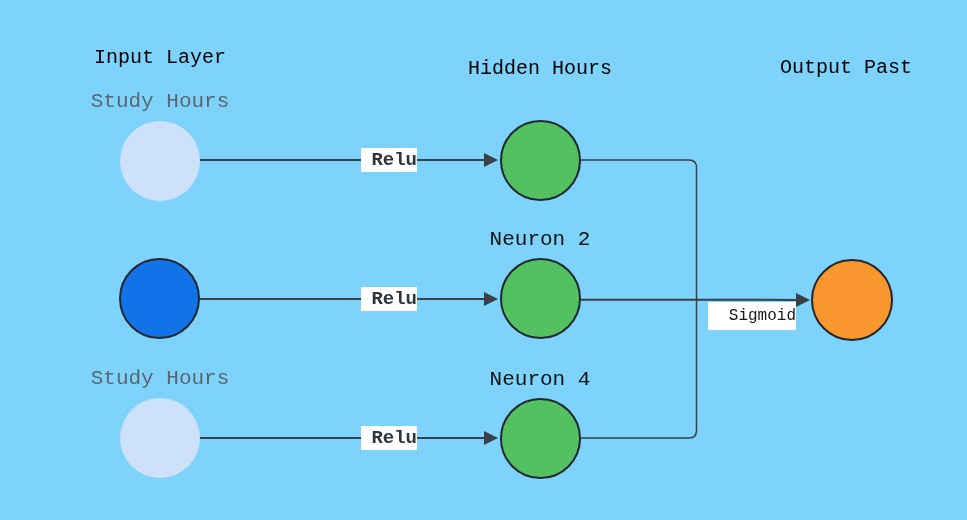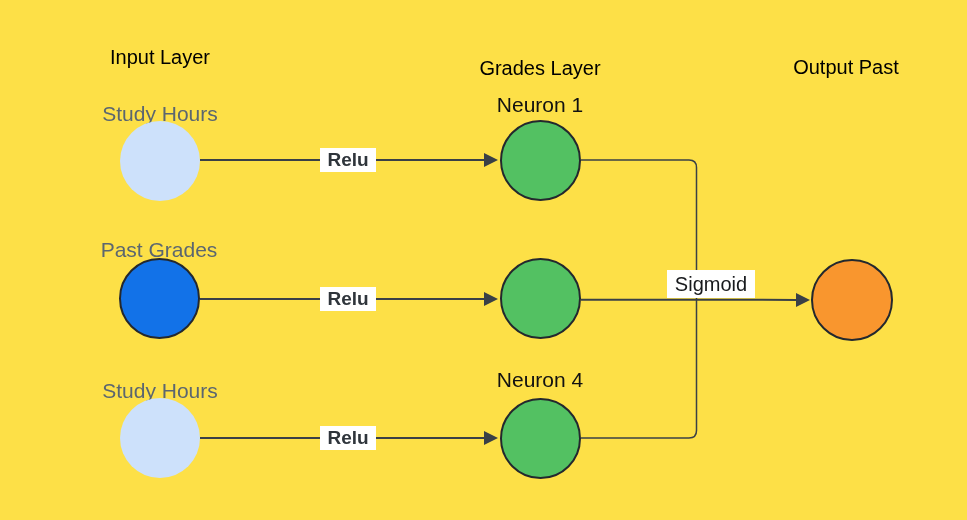--- a/index.html
+++ b/index.html
@@ -3,22 +3,23 @@
 <meta charset="utf-8">
 <style>
   * { margin: 0; padding: 0; box-sizing: border-box; }
   html, body { background: #ffffff; }
   body { font-family: "Liberation Sans", sans-serif; }
 
   .canvas {
     position: relative;
     width: 967px;
     height: 520px;
-    background: #fde047;
+    background: #7dd3fc;
     overflow: hidden;
+    font-family: Liberation Mono, monospace;
   }
 
   .edges-svg {
     position: absolute;
     left: 0; top: 0;
     width: 967px; height: 520px;
     z-index: 1;
   }
 
   .layer-title {
@@ -35,21 +36,21 @@
   .title-output { left: 736px; top: 56px; }
 
   .node-label {
     position: absolute;
     width: 220px;
     text-align: center;
     font-size: 21px;
     z-index: 2;
     white-space: nowrap;
   }
-  .input-label { color: #5b6670; margin-top: 12px; }
+  .input-label { color: #5b6670; }
   .hidden-label { color: #111111; }
   .lbl-input-1 { left: 50px; top: 90px; }
   .lbl-input-2 { left: 49px; top: 226px; }
   .lbl-input-3 { left: 50px; top: 367px; }
   .lbl-hidden-1 { left: 430px; top: 93px; }
   .lbl-hidden-2 { left: 430px; top: 228px; }
   .lbl-hidden-3 { left: 430px; top: 368px; }
 
   .node {
     position: absolute;
@@ -61,38 +62,39 @@
   .node-input-2 { left: 119px; top: 258px; width: 81px; height: 81px; }
   .node-input-3 { left: 120px; top: 398px; width: 80px; height: 80px; }
   .node-hidden-1 { left: 500px; top: 120px; width: 81px; height: 81px; }
   .node-hidden-2 { left: 500px; top: 258px; width: 81px; height: 81px; }
   .node-hidden-3 { left: 500px; top: 398px; width: 81px; height: 81px; }
   .node-output   { left: 811px; top: 259px; width: 82px; height: 82px; }
 
   .edge-label {
     position: absolute;
     background: #ffffff;
-    text-align: center;
+    text-align: right;
     z-index: 3;
     white-space: nowrap;
+    margin-left: 41px;
   }
   .relu-label {
     width: 56px;
     font-size: 19px;
     font-weight: bold;
     color: #2f353b;
     line-height: 24px;
   }
   .relu-1 { left: 320px; top: 148px; }
   .relu-2 { left: 320px; top: 287px; }
   .relu-3 { left: 320px; top: 426px; }
   .sigmoid-label {
-    left: 667px; top: 270px;
+    left: 667px; top: 302px;
     width: 88px;
-    font-size: 20px;
+    font-size: 16px;
     color: #17191c;
     line-height: 28px;
   }
 
   .edge-line { stroke: #3a4046; stroke-width: 2; fill: none; }
   .edge-elbow { stroke: #3a4046; stroke-width: 1.5; fill: none; }
   .arrow-head { fill: #3a4046; stroke: none; }
 </style>
 </head>
 <body>
@@ -110,28 +112,27 @@
     <line class="edge-line" x1="200" y1="438" x2="485" y2="438"></line>
     <polygon class="arrow-head" points="498,438 484,431 484,445"></polygon>
 
     <path class="edge-elbow" d="M 581 160 H 689 Q 696.5 160 696.5 167.5 V 430.5 Q 696.5 438 689 438 H 581"></path>
 
     <line class="edge-line" x1="581" y1="299.7" x2="797" y2="299.9"></line>
     <polygon class="arrow-head" points="810,300 796,293 796,307"></polygon>
   </svg>
 
   <div class="layer-title title-input">Input Layer</div>
-  <div class="layer-title title-hidden">Grades Layer</div>
+  <div class="layer-title title-hidden">Hidden Hours</div>
   <div class="layer-title title-output">Output Past</div>
 
   <div class="node-label input-label lbl-input-1">Study Hours</div>
-  <div class="node-label input-label lbl-input-2">Past Grades</div>
   <div class="node-label input-label lbl-input-3">Study Hours</div>
 
-  <div class="node-label hidden-label lbl-hidden-1">Neuron 1</div>
+  <div class="node-label hidden-label lbl-hidden-2">Neuron 2</div>
   <div class="node-label hidden-label lbl-hidden-3">Neuron 4</div>
 
   <div class="node node-input-1" style="background-color: rgb(205, 225, 251);"></div>
   <div class="node bordered node-input-2" style="background-color: rgb(18, 114, 232);"></div>
   <div class="node node-input-3" style="background-color: rgb(205, 225, 251);"></div>
 
   <div class="node bordered node-hidden-1" style="background-color: rgb(83, 193, 98);"></div>
   <div class="node bordered node-hidden-2" style="background-color: rgb(83, 193, 98);"></div>
   <div class="node bordered node-hidden-3" style="background-color: rgb(83, 193, 98);"></div>
 

